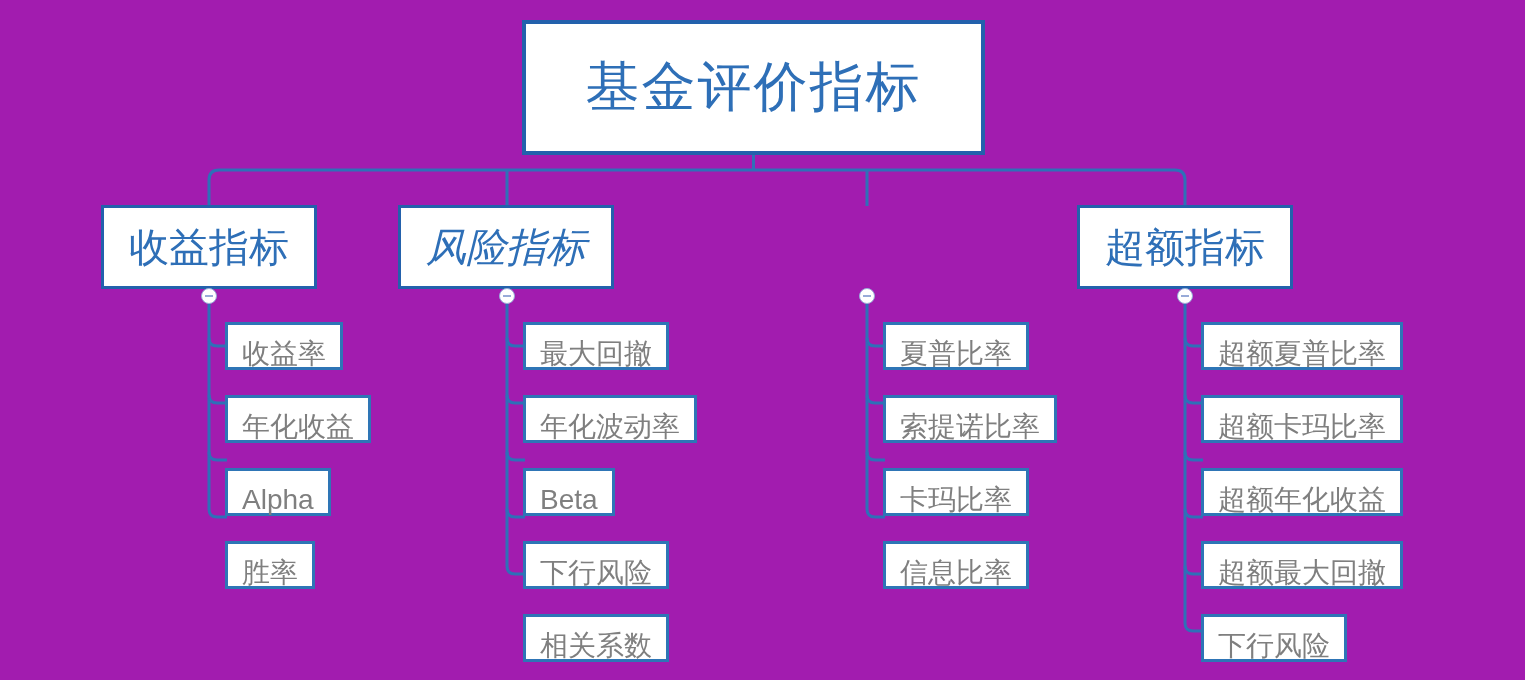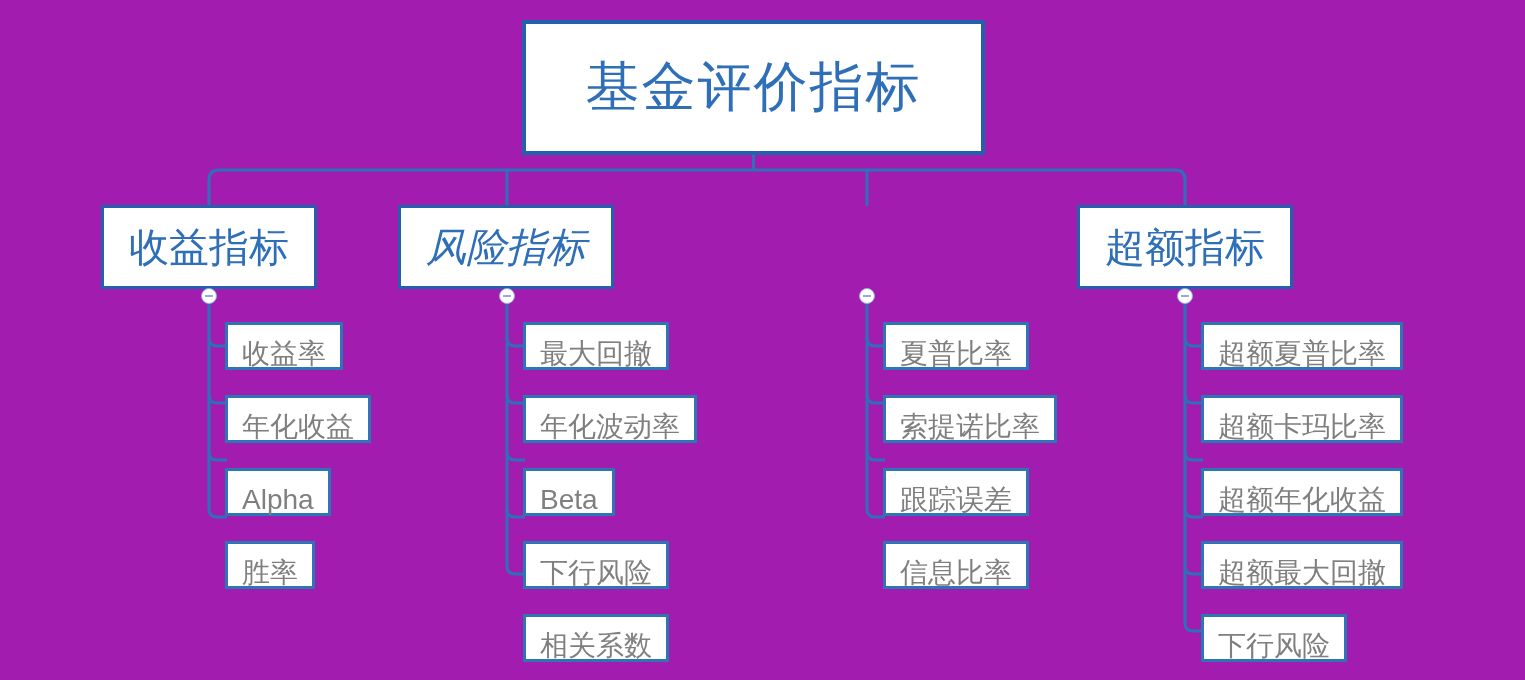--- a/index.html
+++ b/index.html
@@ -108,21 +108,21 @@
     <div class="child-node">最大回撤</div>
     <div class="child-node">年化波动率</div>
     <div class="child-node">Beta</div>
     <div class="child-node">下行风险</div>
     <div class="child-node">相关系数</div>
   </div>
 
   <div class="child-col col-3">
     <div class="child-node">夏普比率</div>
     <div class="child-node">索提诺比率</div>
-    <div class="child-node">跟踪误差</div>
+    <div class="child-node">卡玛比率</div>
     <div class="child-node">信息比率</div>
   </div>
 
   <div class="child-col col-4">
     <div class="child-node">超额夏普比率</div>
     <div class="child-node">超额卡玛比率</div>
     <div class="child-node">超额年化收益</div>
     <div class="child-node">超额最大回撤</div>
     <div class="child-node">下行风险</div>
   </div>

